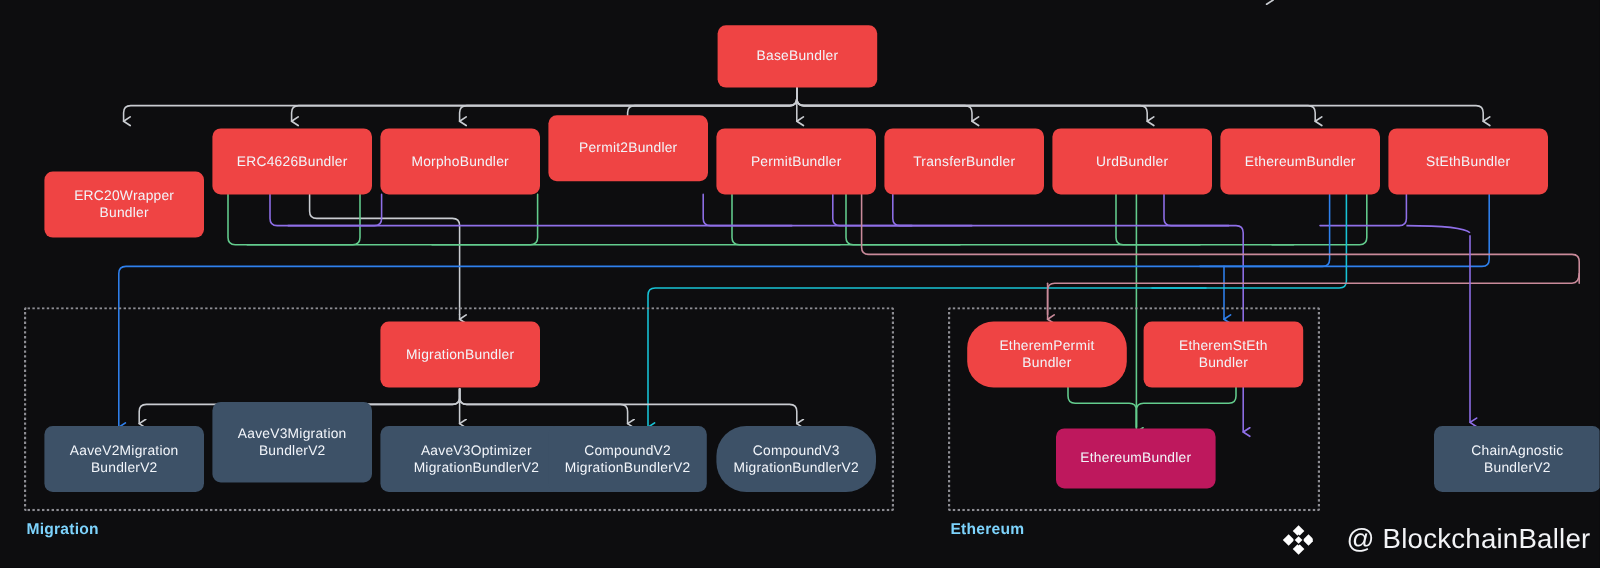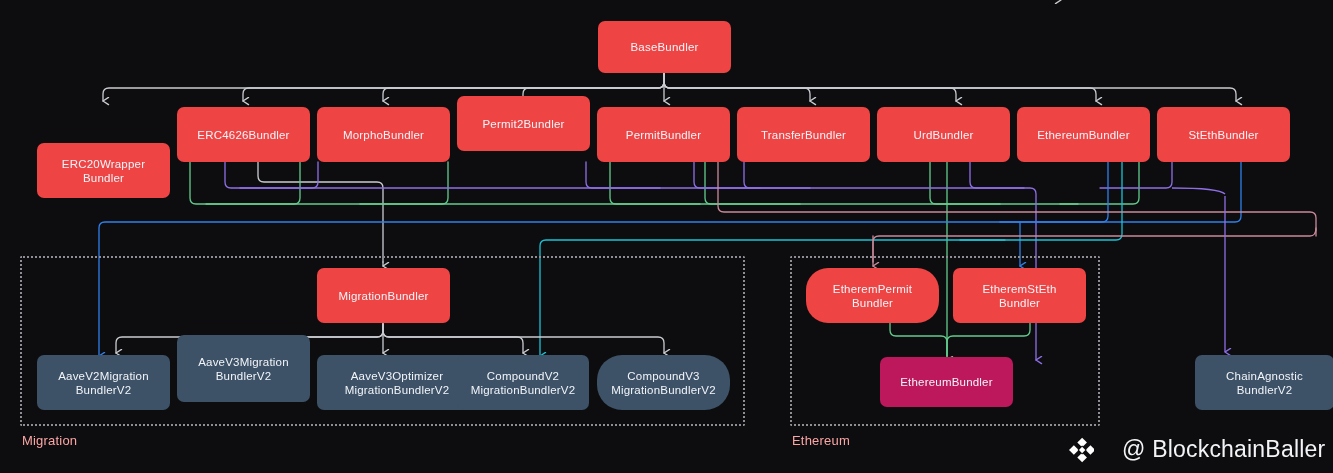--- a/index.html
+++ b/index.html
@@ -7,21 +7,21 @@
   #stage{position:relative;width:1333px;height:473px;background:#0d0d0f;}
   #edges{position:absolute;left:0;top:0;width:1333px;height:473px;}
   .node{position:absolute;box-sizing:border-box;border-radius:7px;display:flex;
         align-items:center;justify-content:center;text-align:center;
         color:#f2f5fa;font-size:11.5px;line-height:14px;letter-spacing:.2px;
         padding:2px 6px;white-space:pre-line;}
   .n-blue{background:#ef4444;}
   .n-slate{background:#3d5167;}
   .n-teal{background:#be185d;}
   .group{position:absolute;box-sizing:border-box;border:2px dotted #8e8e94;border-radius:2px;}
-  .group-label{position:absolute;color:#fca5a5;font-size:13px;letter-spacing:.2px;}
+  .group-label{position:absolute;color:#7dd3fc;font-size:13px;letter-spacing:.2px;font-weight:bold;}
   .watermark{position:absolute;display:flex;align-items:center;gap:9px;color:#f3f4f7;
              font-size:23px;letter-spacing:.2px;}
   .wm-logo{width:26px;height:26px;display:block;}
 </style>
 </head>
 <body>
 
 <div id="stage">
 
   <svg id="edges" viewBox="0 0 1333 473">

